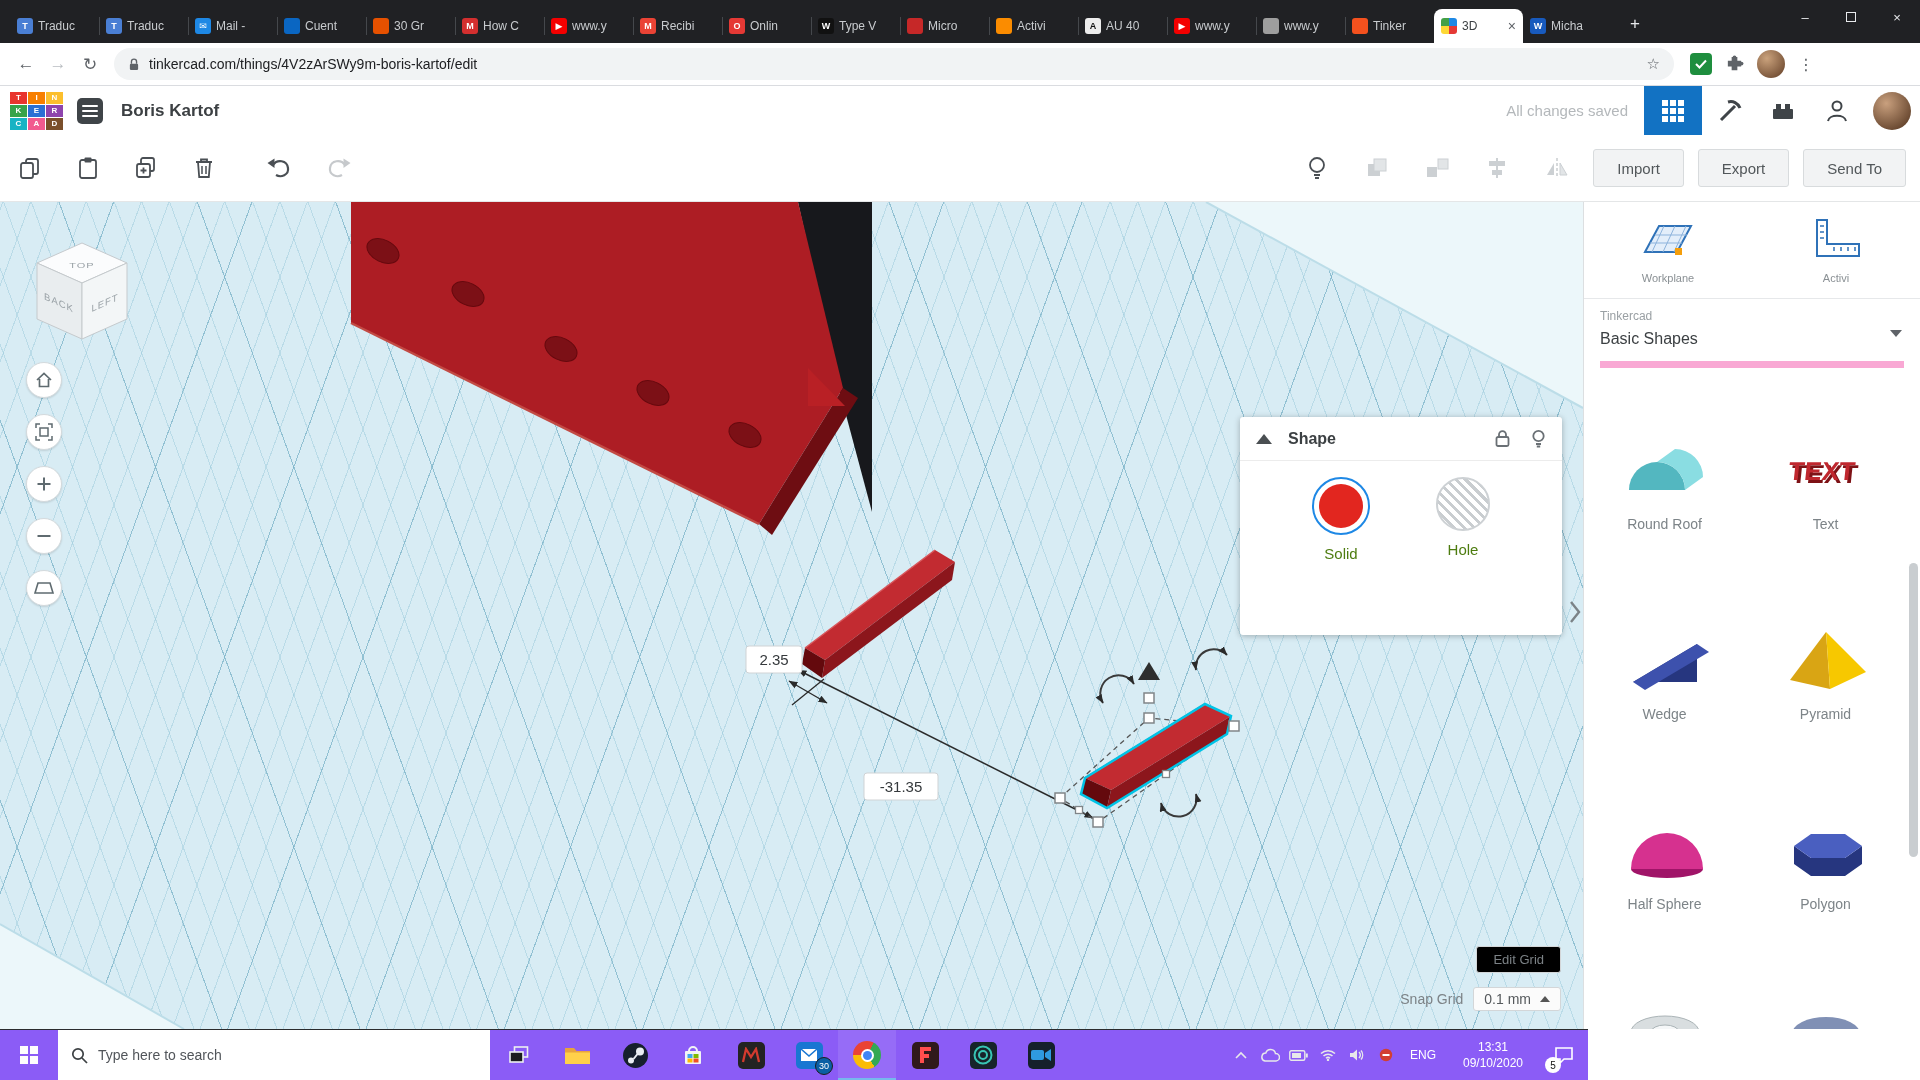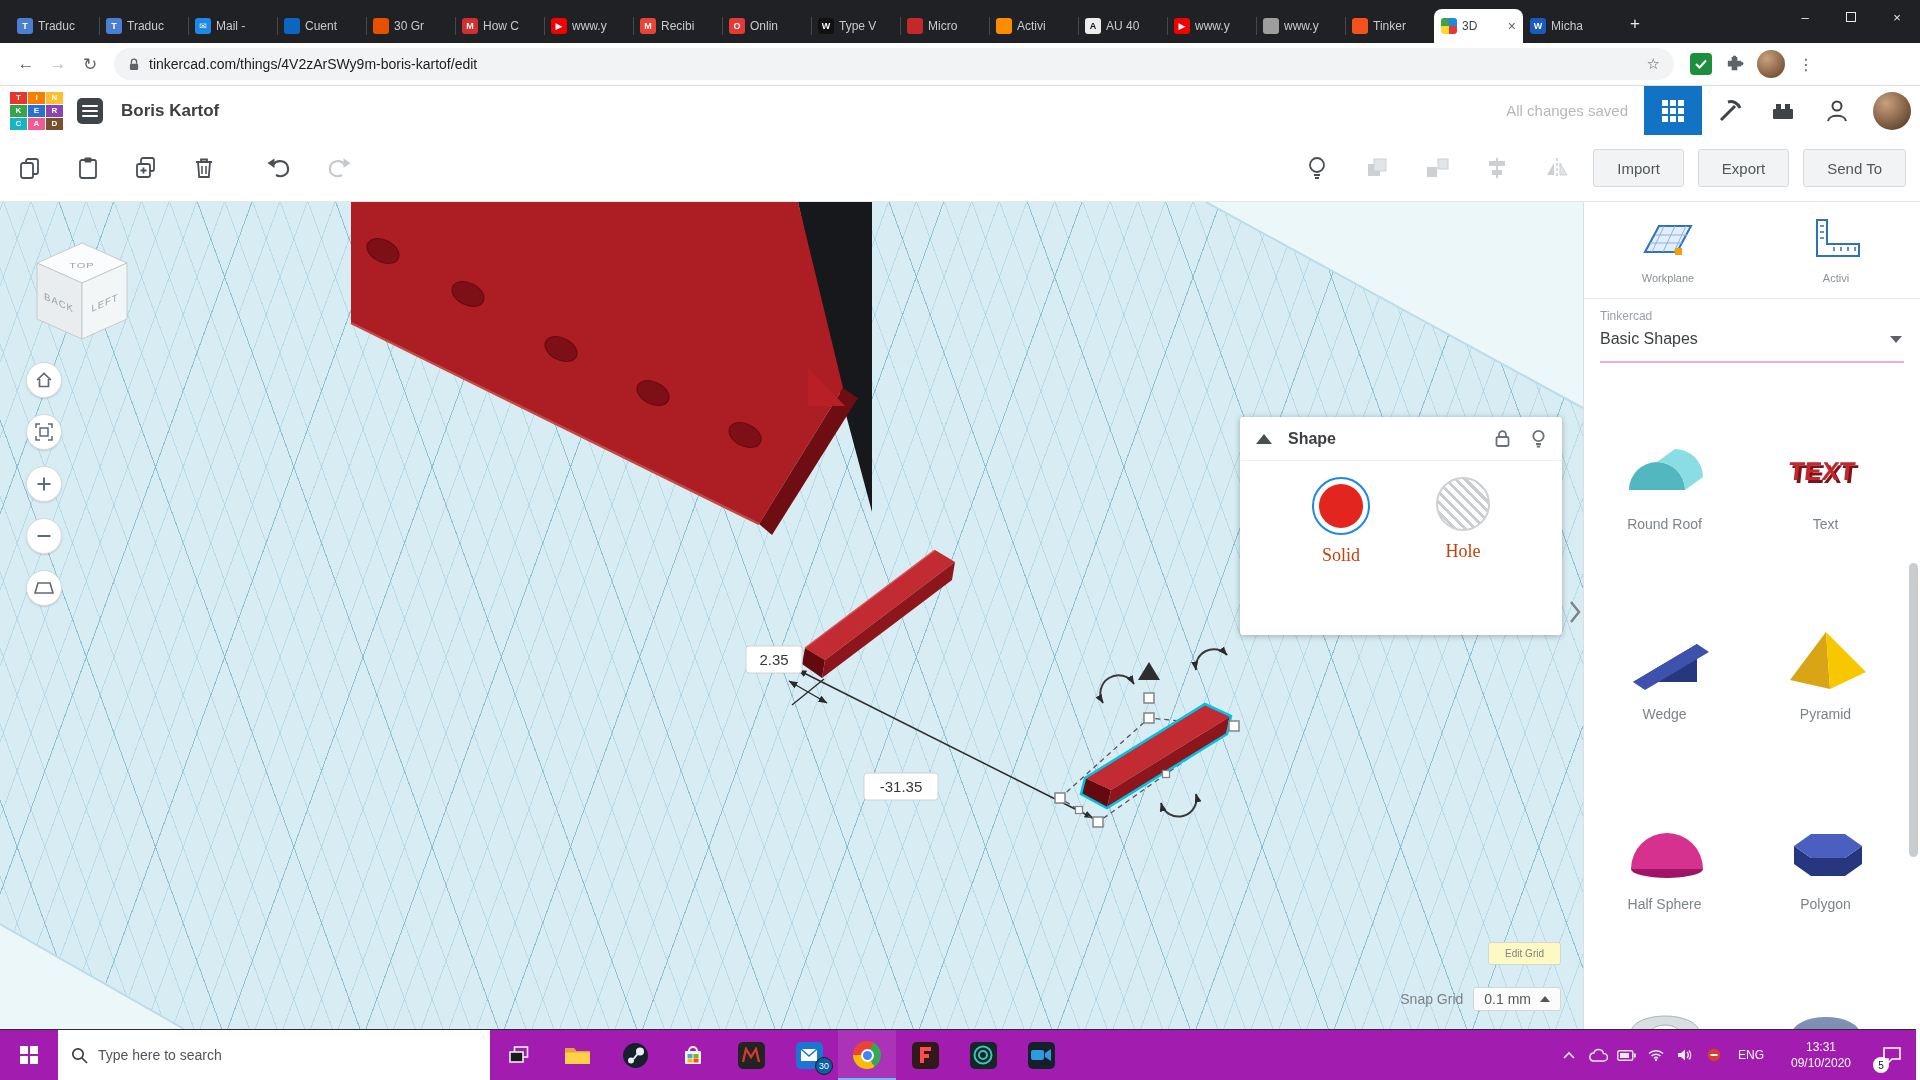--- a/index.html
+++ b/index.html
@@ -67,57 +67,57 @@
       repeating-linear-gradient(70deg,rgba(118,175,197,.6) 0 1px,transparent 1px 130px),
       repeating-linear-gradient(110deg,rgba(118,175,197,.6) 0 1px,transparent 1px 130px),
       repeating-linear-gradient(70deg,rgba(148,198,216,.45) 0 1px,transparent 1px 26px),
       repeating-linear-gradient(110deg,rgba(148,198,216,.45) 0 1px,transparent 1px 26px),
       #d8ecf4; }
   .scene { position:absolute; inset:0; }
   .viewcube { position:absolute; left:26px; top:30px; }
   .vp-btns { position:absolute; left:26px; top:160px; display:flex; flex-direction:column; gap:16px; }
   .vpbtn { width:36px; height:36px; border-radius:50%; background:#fff; border:1px solid #d4dadd; box-shadow:0 1px 2px rgba(0,0,0,.12); display:flex; align-items:center; justify-content:center; }
   .collapse-chevron { position:absolute; right:1px; top:396px; }
-  .editgrid-btn { position:absolute; right:22px; bottom:64px; background:#fef9c3; border:1px solid #d3d6d8; border-radius:3px; color:#7c8286; font-size:10px; padding:5px 16px; }
+  .editgrid-btn { position:absolute; right:22px; bottom:56px; background:#000000; border:1px solid #d3d6d8; border-radius:3px; color:#7c8286; font-size:13px; padding:5px 16px; }
   .snaprow { position:absolute; right:22px; bottom:18px; display:flex; align-items:center; gap:10px; }
   .snap-label { color:#7c8286; font-size:14px; }
   .snap-select { background:#fbfbfb; border:1px solid #d3d6d8; border-radius:3px; color:#55595c; font-size:14px; padding:3px 10px; display:flex; align-items:center; gap:9px; }
   .snap-caret { width:0; height:0; border-left:5px solid transparent; border-right:5px solid transparent; border-bottom:6px solid #555; }
 
   
   .shape-panel { position:absolute; left:1240px; top:215px; width:322px; height:218px; background:#fff; border-radius:3px; box-shadow:0 1px 6px rgba(0,0,0,.28); z-index:4; }
   .sp-header { height:44px; display:flex; align-items:center; border-bottom:1px solid #ececec; padding:0 16px; gap:16px; }
   .sp-collapse { width:0; height:0; border-left:8px solid transparent; border-right:8px solid transparent; border-bottom:10px solid #4a4f52; }
   .sp-title { font-size:16px; color:#3c4043; font-weight:bold; flex:1; }
   .sp-icons { display:flex; gap:20px; align-items:center; }
   .sp-body { display:flex; justify-content:center; gap:66px; padding-top:16px; }
   .swatch { display:flex; flex-direction:column; align-items:center; gap:10px; }
   .swatch-solid-ring { width:58px; height:58px; border-radius:50%; border:2.5px solid #1e88e5; display:flex; align-items:center; justify-content:center; background:#fff; }
   .swatch-solid-inner { width:44px; height:44px; border-radius:50%; }
   .swatch-hole { width:54px; height:54px; border-radius:50%; border:2px solid #cdd1d4; background:repeating-linear-gradient(45deg,#fff 0 4px,#c9cdd0 4px 7px); }
-  .swatch-label { font-size:18px; color:#c2410c;font-family:Liberation Serif, serif; }
+  .swatch-label { font-size:15px; color:#4d7c0f; }
 
   
   .sidebar { position:absolute; left:1583px; top:0; width:337px; height:827px; background:#fff; border-left:1px solid #dcdfe1; overflow:hidden; }
   .tool-row { display:flex; justify-content:space-around; padding-top:14px; }
   .tool { display:flex; flex-direction:column; align-items:center; gap:10px; width:130px; }
   .tool-label { font-size:11px; color:#8a9094; }
   .sb-divider { height:1px; background:#e6e8ea; margin-top:14px; }
   .cat-block { padding:10px 16px 0; }
   .brand { font-size:12px; color:#9aa0a4; }
-  .cat-row { display:flex; align-items:center; justify-content:space-between; padding:7px 2px 13px 0; border-bottom:2px solid #f9a8d4; }
+  .cat-row { display:flex; align-items:flex-start; justify-content:space-between; padding:7px 2px 13px 0; border-bottom:7px solid #f9a8d4; }
   .cat-name { font-size:16px; color:#3c4043; }
   .cat-caret { width:0; height:0; border-left:6px solid transparent; border-right:6px solid transparent; border-top:7px solid #5f6368; }
   .shape-grid { position:absolute; left:0; top:230px; width:322px; display:grid; grid-template-columns:1fr 1fr; row-gap:90px; }
   .shape-tile { display:flex; flex-direction:column; align-items:center; gap:12px; height:100px; }
   .shape-name { font-size:14px; color:#7d8488; }
   .sb-scrollbar { position:absolute; right:2px; top:361px; width:9px; height:294px; background:#c9cdd0; border-radius:5px; }
 
   
-  .taskbar { position:absolute; left:0; top:1029px; width:1916px; height:51px; background:#a21caf; display:flex; align-items:flex-end; z-index:6; border-top:1px solid #2a2b2d; }
+  .taskbar { position:absolute; left:0; top:1029px; width:1588px; height:51px; background:#8b5cf6; display:flex; align-items:flex-end; z-index:6; border-top:1px solid #2a2b2d; }
   .start { width:58px; height:100%; display:flex; align-items:center; justify-content:center; }
   .win-logo { display:grid; grid-template-columns:8px 8px; grid-auto-rows:8px; gap:2px; }
   .win-logo span { background:#fdfdfd; }
   .tb-search { width:432px; height:100%; background:#fff; display:flex; align-items:center; gap:10px; padding:0 13px; }
   .tb-search-text { color:#51555a; font-size:14px; }
   .tb-slot { width:58px; height:100%; display:flex; align-items:center; justify-content:center; position:relative; }
   .tb-slot.active { background:rgba(255,255,255,.10); box-shadow:inset 0 -2px 0 #76b9ed; }
   .badge30 { position:absolute; right:5px; bottom:5px; background:#0b5fa4; border:1px solid #1b1c1e; color:#fff; font-size:9px; border-radius:50%; width:18px; height:18px; display:flex; align-items:center; justify-content:center; }
   .chrome-ball { width:28px; height:28px; border-radius:50%; background:conic-gradient(from -90deg,#ea4335 0 33%,#34a853 0 66%,#fbbc05 0); display:flex; align-items:center; justify-content:center; }
   .chrome-hub { width:13px; height:13px; border-radius:50%; background:#fff; display:flex; align-items:center; justify-content:center; }

